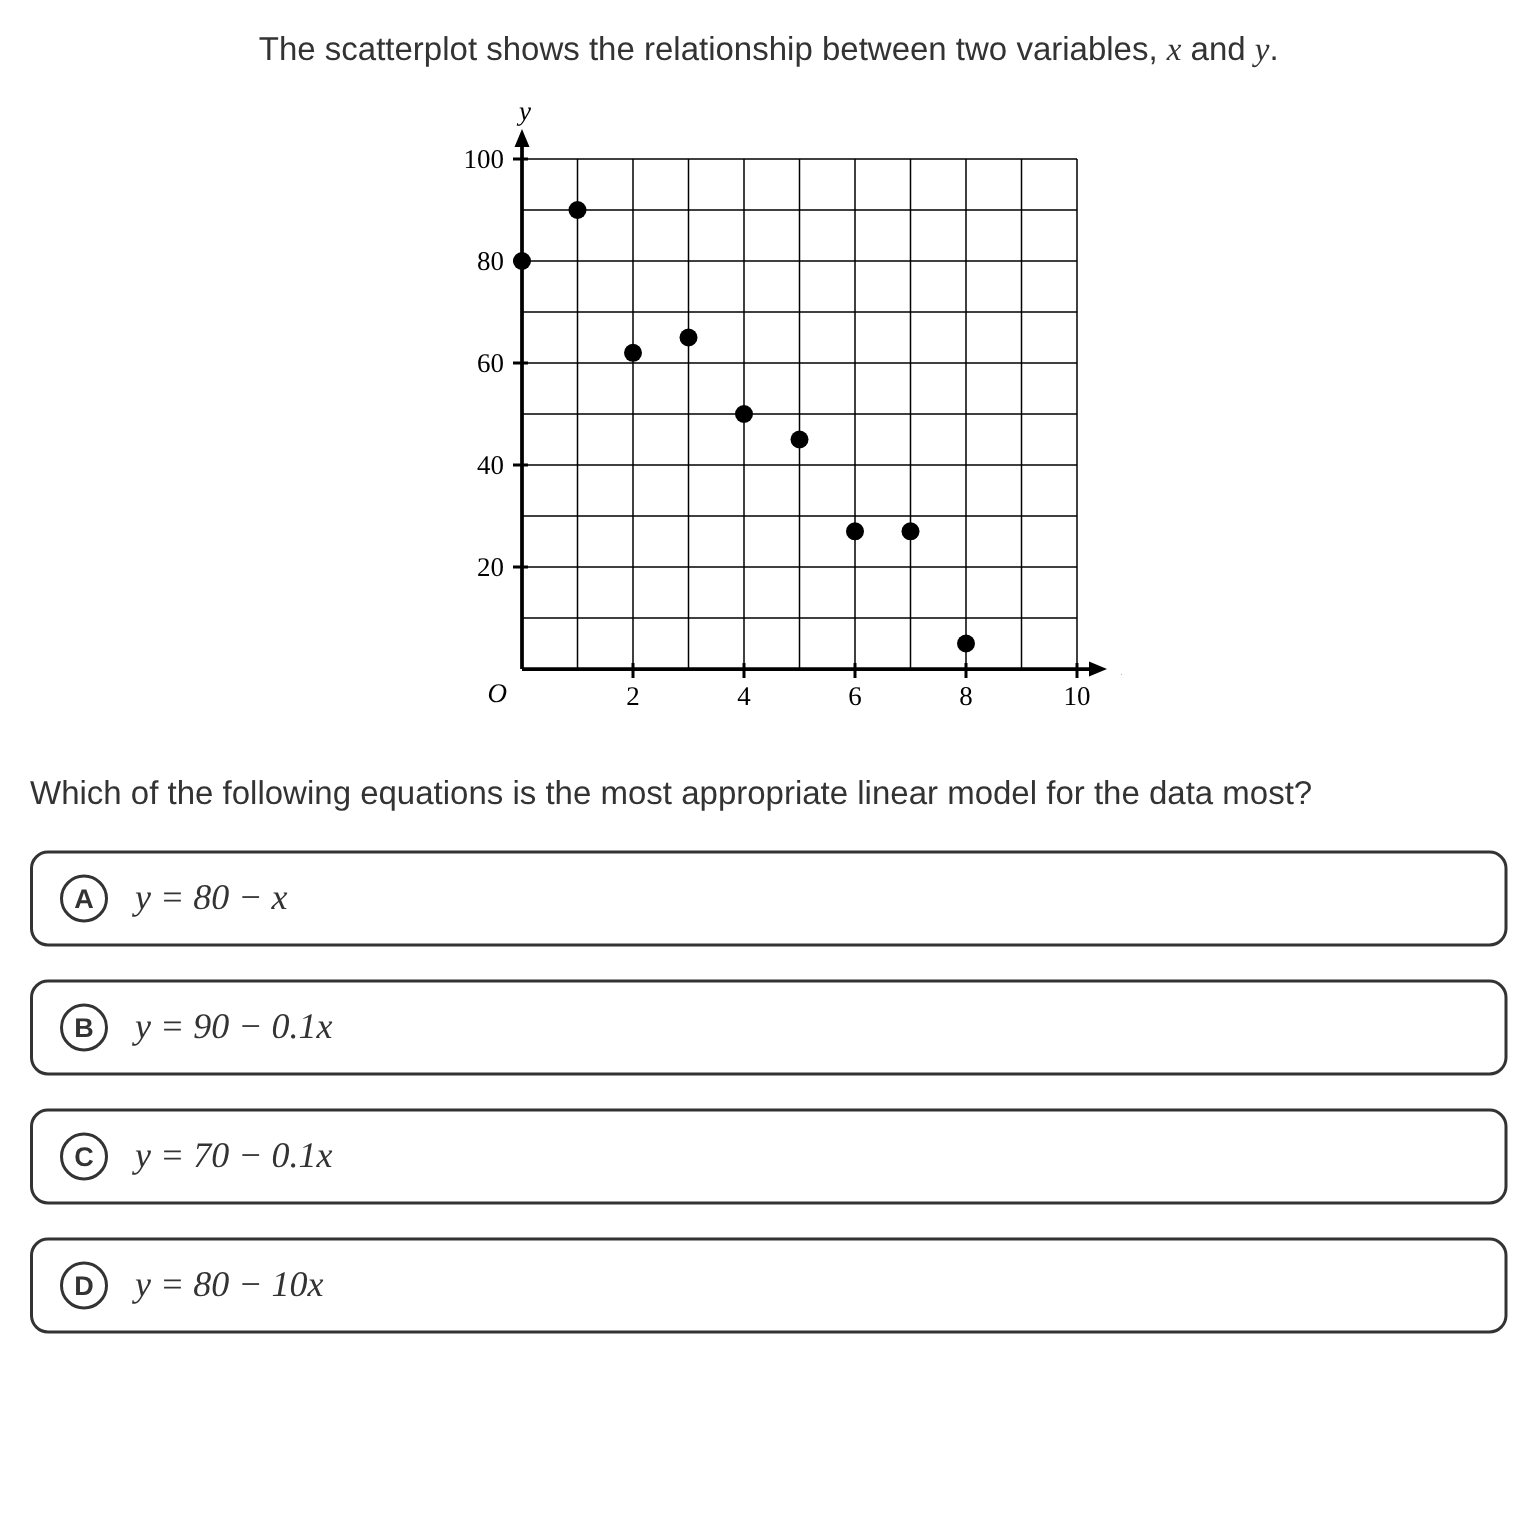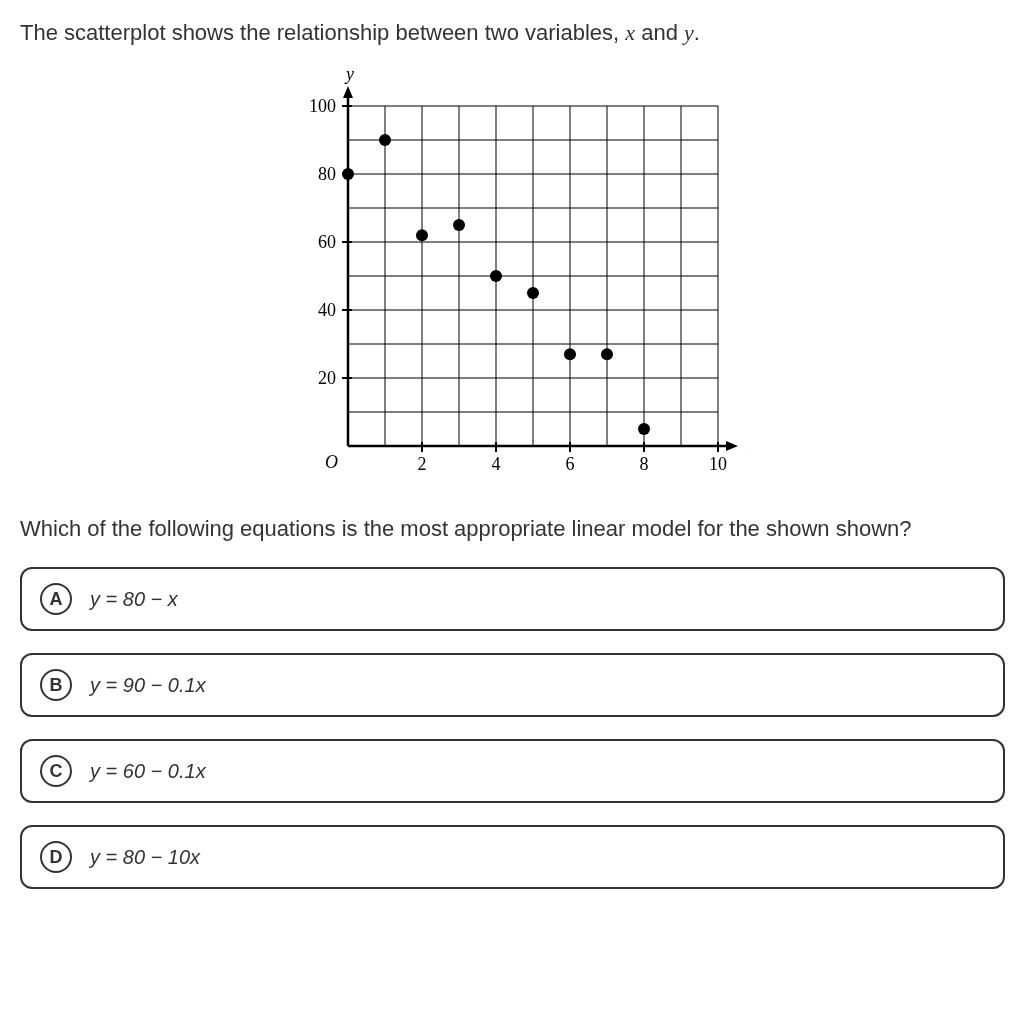--- a/index.html
+++ b/index.html
@@ -8,20 +8,21 @@
     padding: 20px 20px 20px 20px;
     font-family: 'Segoe UI', Arial, sans-serif;
     background: #fff;
     color: #333;
     width: 1025px;
   }
   .question-text {
     font-size: 22px;
     color: #333;
     margin-bottom: 20px;
+    text-align: center;
   }
   .question-text .mathvar {
     font-family: 'Times New Roman', serif;
     font-style: italic;
   }
   .chart-wrap {
     display: flex;
     justify-content: center;
     margin: 10px 0 30px 0;
   }
@@ -51,23 +52,23 @@
     border: 2px solid #333;
     border-radius: 50%;
     display: flex;
     align-items: center;
     justify-content: center;
     font-weight: bold;
     font-size: 18px;
     flex-shrink: 0;
   }
   .choice-eq {
-    font-family: Liberation Sans, sans-serif;
+    font-family: Liberation Serif, serif;
     font-style: italic;
-    font-size: 20px;
+    font-size: 24px;
   }
 </style>
 </head>
 <body>
 
 <div class="question-text">
   <span>The scatterplot shows the relationship between two variables, </span><span class="mathvar">x</span><span> and </span><span class="mathvar">y</span><span>.</span>
 </div>
 
 <div class="chart-wrap">
@@ -124,32 +125,32 @@
       <circle cx="144" cy="169.2" r="6" fill="#000"></circle>
       <circle cx="181" cy="159" r="6" fill="#000"></circle>
       <circle cx="218" cy="210" r="6" fill="#000"></circle>
       <circle cx="255" cy="227" r="6" fill="#000"></circle>
       <circle cx="292" cy="288.2" r="6" fill="#000"></circle>
       <circle cx="329" cy="288.2" r="6" fill="#000"></circle>
       <circle cx="366" cy="363" r="6" fill="#000"></circle>
     </svg>
 </div>
 
-<div class="followup">Which of the following equations is the most appropriate linear model for the shown shown?</div>
+<div class="followup">Which of the following equations is the most appropriate linear model for the data most?</div>
 
 <div class="choices">
   <div class="choice">
     <div class="choice-letter">A</div>
     <div class="choice-eq">y = 80 − x</div>
   </div>
   <div class="choice">
     <div class="choice-letter">B</div>
     <div class="choice-eq">y = 90 − 0.1x</div>
   </div>
   <div class="choice">
     <div class="choice-letter">C</div>
-    <div class="choice-eq">y = 60 − 0.1x</div>
+    <div class="choice-eq">y = 70 − 0.1x</div>
   </div>
   <div class="choice">
     <div class="choice-letter">D</div>
     <div class="choice-eq">y = 80 − 10x</div>
   </div>
 </div>
 
 </body></html>

